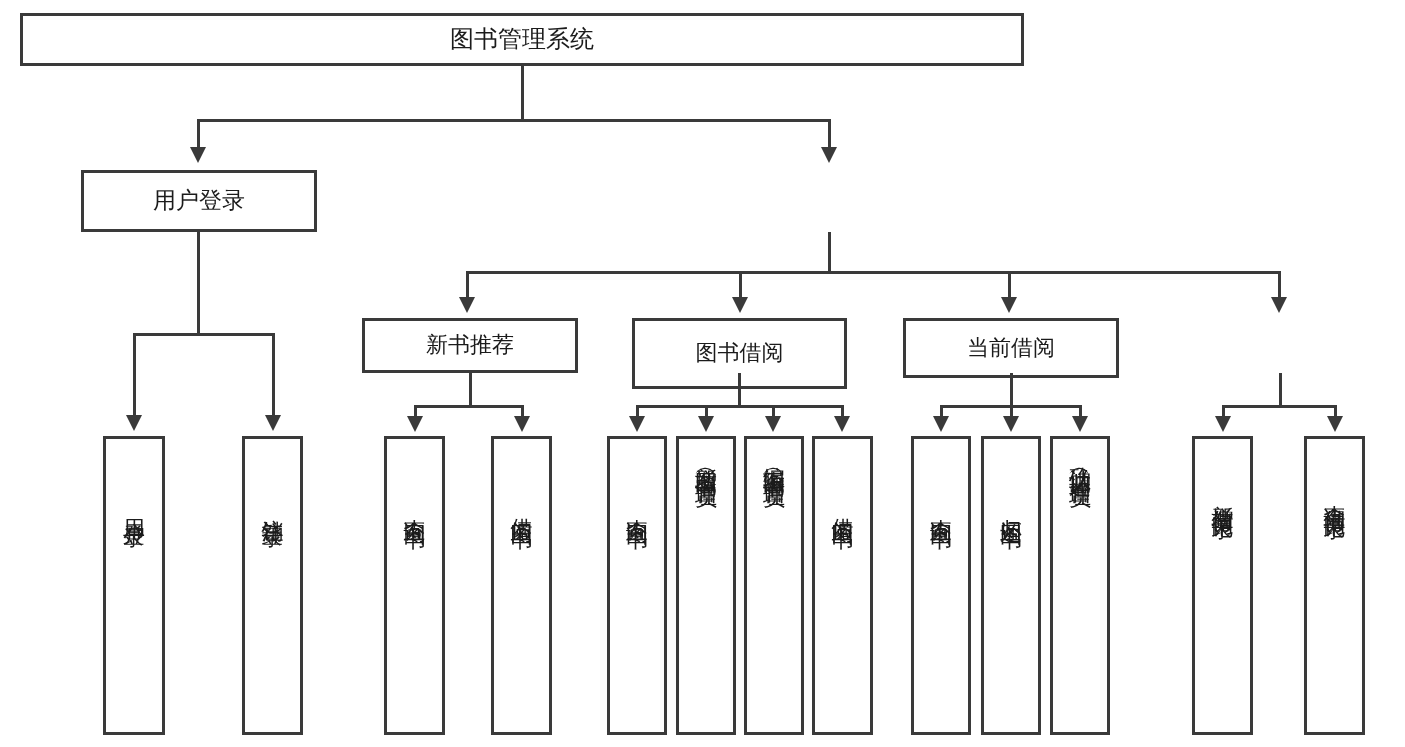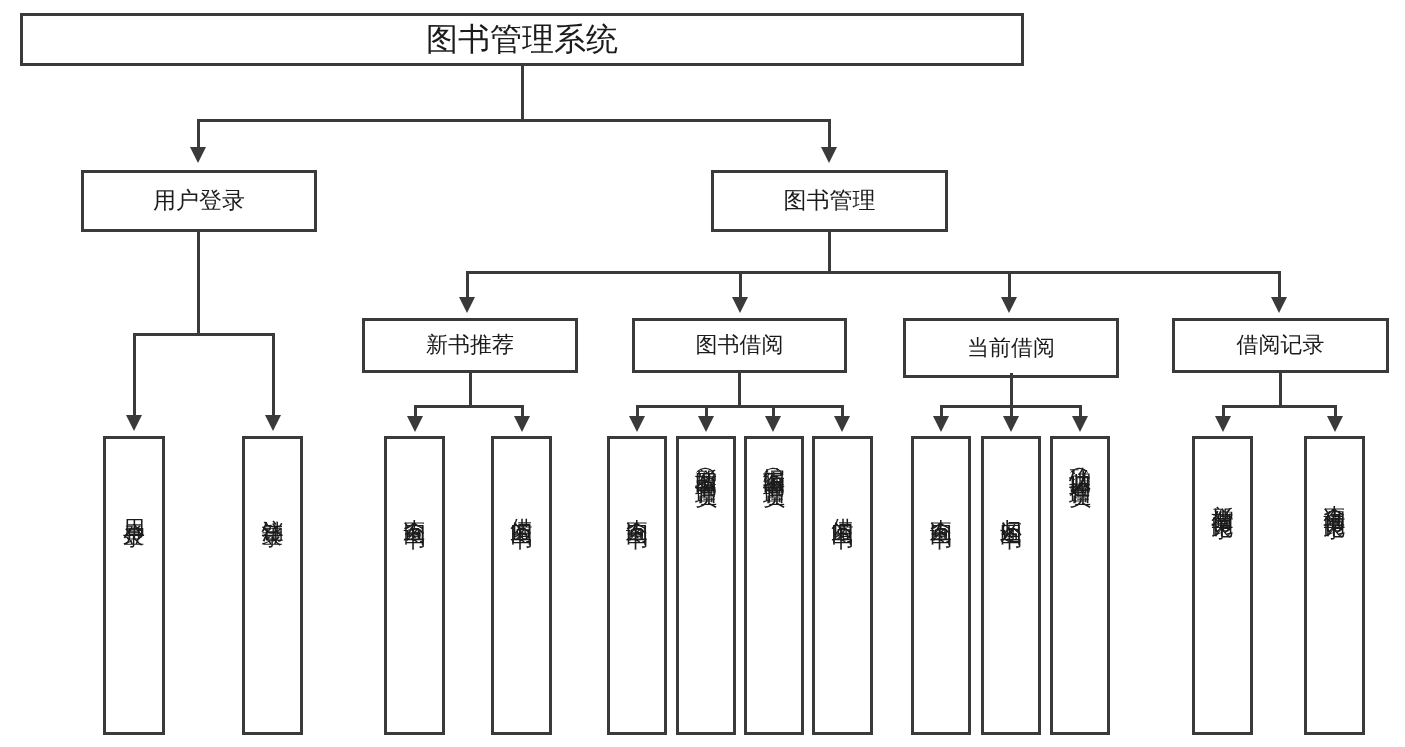--- a/index.html
+++ b/index.html
@@ -26,21 +26,21 @@
     background: #ffffff;
     border: 2px solid #3a3a3a;
     display: flex;
     align-items: center;
     justify-content: center;
     color: #1b1b1b;
     line-height: 1.12;
     text-align: center;
   }
   .node.root {
-    font-size: 32px;
+    font-size: 24px;
     border-width: 3px;
   }
   .node.lvl2 {
     font-size: 23px;
     border-width: 3px;
   }
   .node.lvl3 {
     font-size: 22px;
     border-width: 3px;
   }
@@ -105,23 +105,20 @@
 
   <div class="hline" style="left:197px; top:119px; width:634px; height:3px;"></div>
 
   <div class="vline" style="left:197px; top:119px; height:30px;"></div>
   <div class="arrow" style="left:190px; top:147px;"></div>
   <div class="vline" style="left:828px; top:119px; height:30px;"></div>
   <div class="arrow" style="left:821px; top:147px;"></div>
 
   <div class="node lvl2" style="left:81px; top:170px; width:236px; height:62px;">
     <span>用户登录</span>
-  </div>
-  <div class="node lvl2" style="left:711px; top:170px; width:237px; height:62px;">
-    <span>图书管理</span>
   </div>
 
   <div class="vline" style="left:197px; top:232px; height:101px;"></div>
   <div class="hline" style="left:133px; top:333px; width:142px;"></div>
   <div class="vline" style="left:133px; top:333px; height:84px;"></div>
   <div class="arrow" style="left:126px; top:415px;"></div>
   <div class="vline" style="left:272px; top:333px; height:84px;"></div>
   <div class="arrow" style="left:265px; top:415px;"></div>
 
   <div class="vline" style="left:828px; top:232px; height:39px;"></div>
@@ -131,28 +128,25 @@
   <div class="vline" style="left:739px; top:271px; height:28px;"></div>
   <div class="arrow" style="left:732px; top:297px;"></div>
   <div class="vline" style="left:1008px; top:271px; height:28px;"></div>
   <div class="arrow" style="left:1001px; top:297px;"></div>
   <div class="vline" style="left:1278px; top:271px; height:28px;"></div>
   <div class="arrow" style="left:1271px; top:297px;"></div>
 
   <div class="node lvl3" style="left:362px; top:318px; width:216px; height:55px;">
     <span>新书推荐</span>
   </div>
-  <div class="node lvl3" style="left:632px; top:318px; width:215px; height:55px;">
+  <div class="node lvl3" style="left:632px; top:318px; width:215px; height:71px;">
     <span>图书借阅</span>
   </div>
   <div class="node lvl3" style="left:903px; top:318px; width:216px; height:60px;">
     <span>当前借阅</span>
-  </div>
-  <div class="node lvl3" style="left:1172px; top:318px; width:217px; height:55px;">
-    <span>借阅记录</span>
   </div>
 
   <div class="vline" style="left:469px; top:373px; height:32px;"></div>
   <div class="hline" style="left:414px; top:405px; width:110px;"></div>
   <div class="vline" style="left:414px; top:405px; height:13px;"></div>
   <div class="arrow" style="left:407px; top:416px;"></div>
   <div class="vline" style="left:521px; top:405px; height:13px;"></div>
   <div class="arrow" style="left:514px; top:416px;"></div>
 
   <div class="vline" style="left:738px; top:373px; height:32px;"></div>

